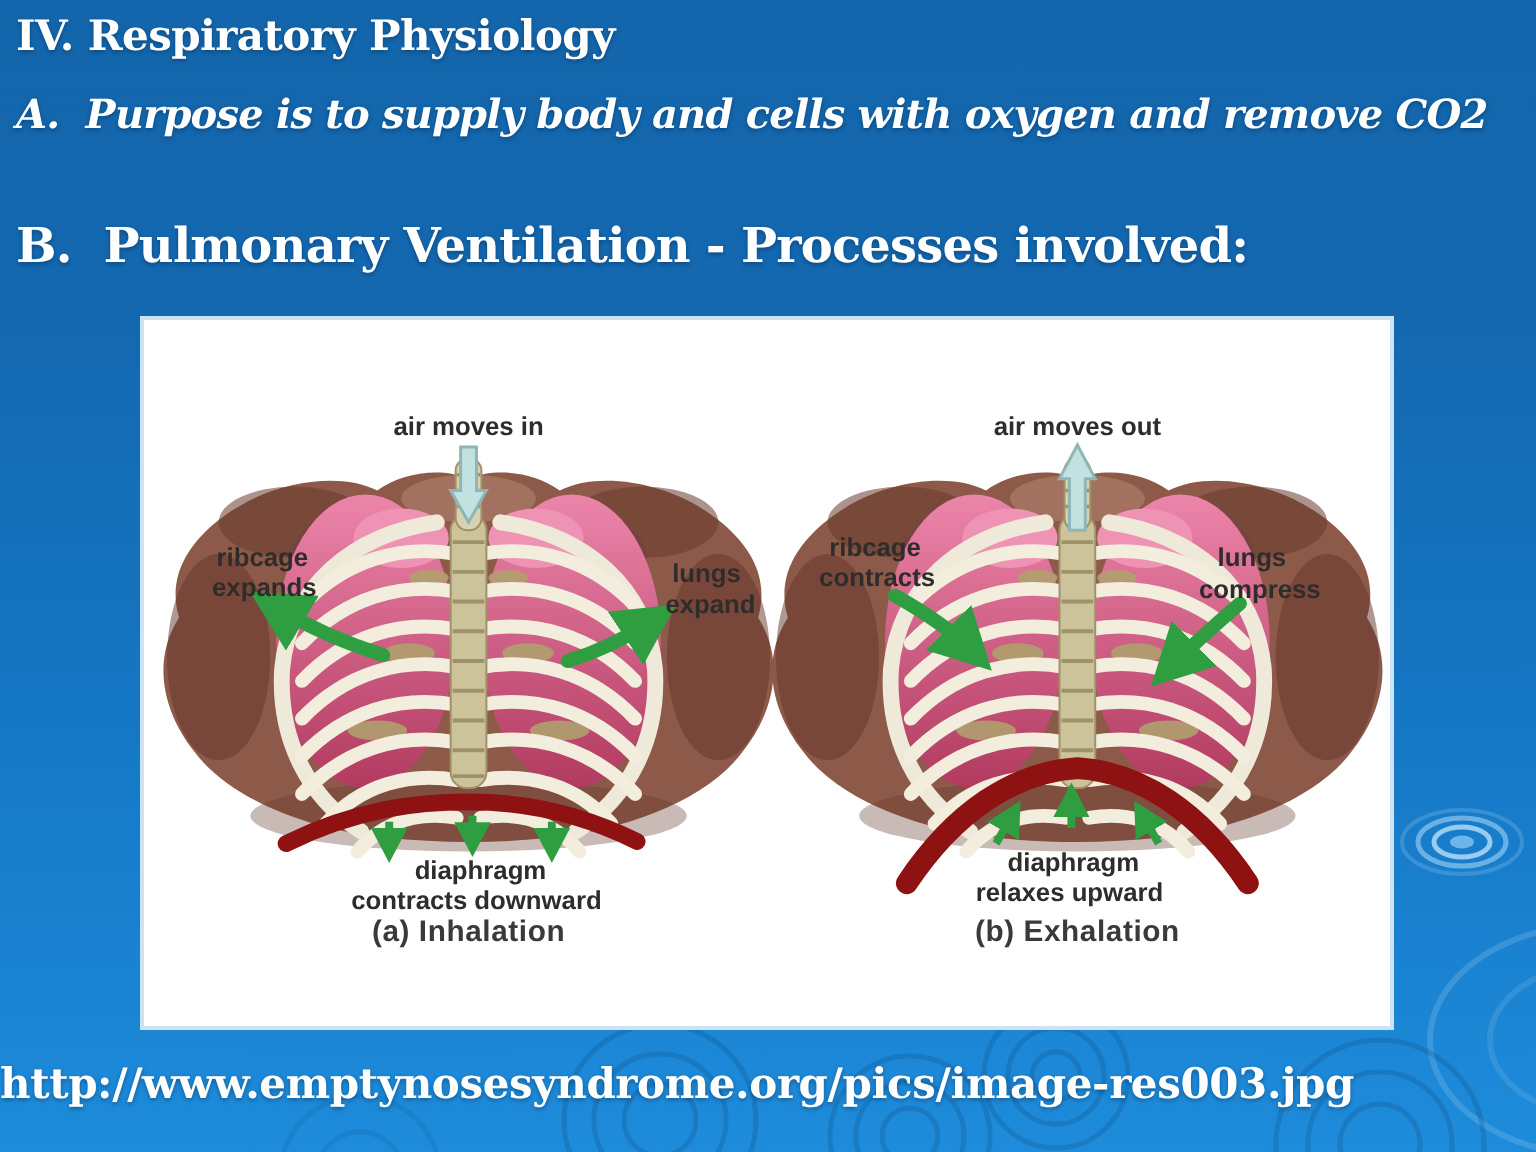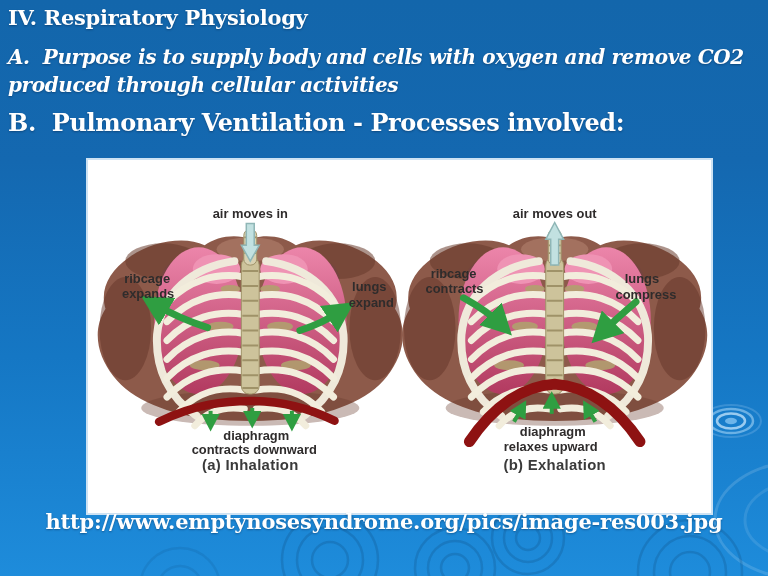--- a/index.html
+++ b/index.html
@@ -7,23 +7,23 @@
     position:relative;width:768px;height:576px;overflow:hidden;
     background:linear-gradient(180deg,#1366ab 0%,#1468b0 28%,#1577c4 62%,#1e8cdb 100%);
     font-family:"DejaVu Serif","Liberation Serif",serif;
   }
   .bg-decor{position:absolute;left:0;top:0;width:768px;height:576px;}
   .slide-text{color:#ffffff;font-weight:bold;text-shadow:0 1px 2px rgba(0,25,55,.4);}
   .heading{position:absolute;left:8px;top:5px;font-size:21px;letter-spacing:-.3px;white-space:pre;}
   .point-a{position:absolute;left:8px;top:43px;font-size:20px;letter-spacing:-.4px;line-height:28px;font-style:italic;}
   .point-a div{white-space:pre;}
   .point-b{position:absolute;left:8px;top:108px;font-size:24px;letter-spacing:-.4px;white-space:pre;}
-  .source-url{position:absolute;left:0;top:509px;width:768px;text-align:center;font-size:21px;letter-spacing:-.2px;}
+  .source-url{position:absolute;left:0;top:529px;width:768px;font-size:21px;letter-spacing:-.2px;}
   .figure-box{
-    position:absolute;left:86px;top:158px;width:627px;height:357px;
+    position:absolute;left:70px;top:158px;width:627px;height:357px;
     background:#ffffff;border:2px solid #cde2f3;box-sizing:border-box;
   }
   .figure-box svg{display:block;width:100%;height:100%;}
   .lbl{font-family:"Liberation Sans","DejaVu Sans",sans-serif;font-weight:bold;fill:#2f2c2c;font-size:13px;}
   .cap{font-family:"Liberation Sans","DejaVu Sans",sans-serif;font-weight:bold;fill:#3a3a3a;font-size:15px;letter-spacing:.3px;}
 </style>
 </head>
 <body>
 
 <div class="slide">
@@ -56,21 +56,20 @@
           <circle cx="180" cy="588" r="22"></circle>
           <circle cx="180" cy="588" r="40"></circle>
         </g>
     </g>
   </svg>
 
   <div class="slide-text heading">IV. Respiratory Physiology</div>
 
   <div class="slide-text point-a">
     <div>A.  Purpose is to supply body and cells with oxygen and remove CO2</div>
-    <div>produced through cellular activities</div>
   </div>
 
   <div class="slide-text point-b">B.  Pulmonary Ventilation - Processes involved:</div>
 
   <div class="figure-box">
     <svg viewBox="0 0 627 356">
       <defs>
         <linearGradient id="lungGrad" x1="0" y1="0" x2="0" y2="1">
           <stop offset="0" stop-color="#ec85aa"></stop>
           <stop offset="1" stop-color="#b23a60"></stop>

